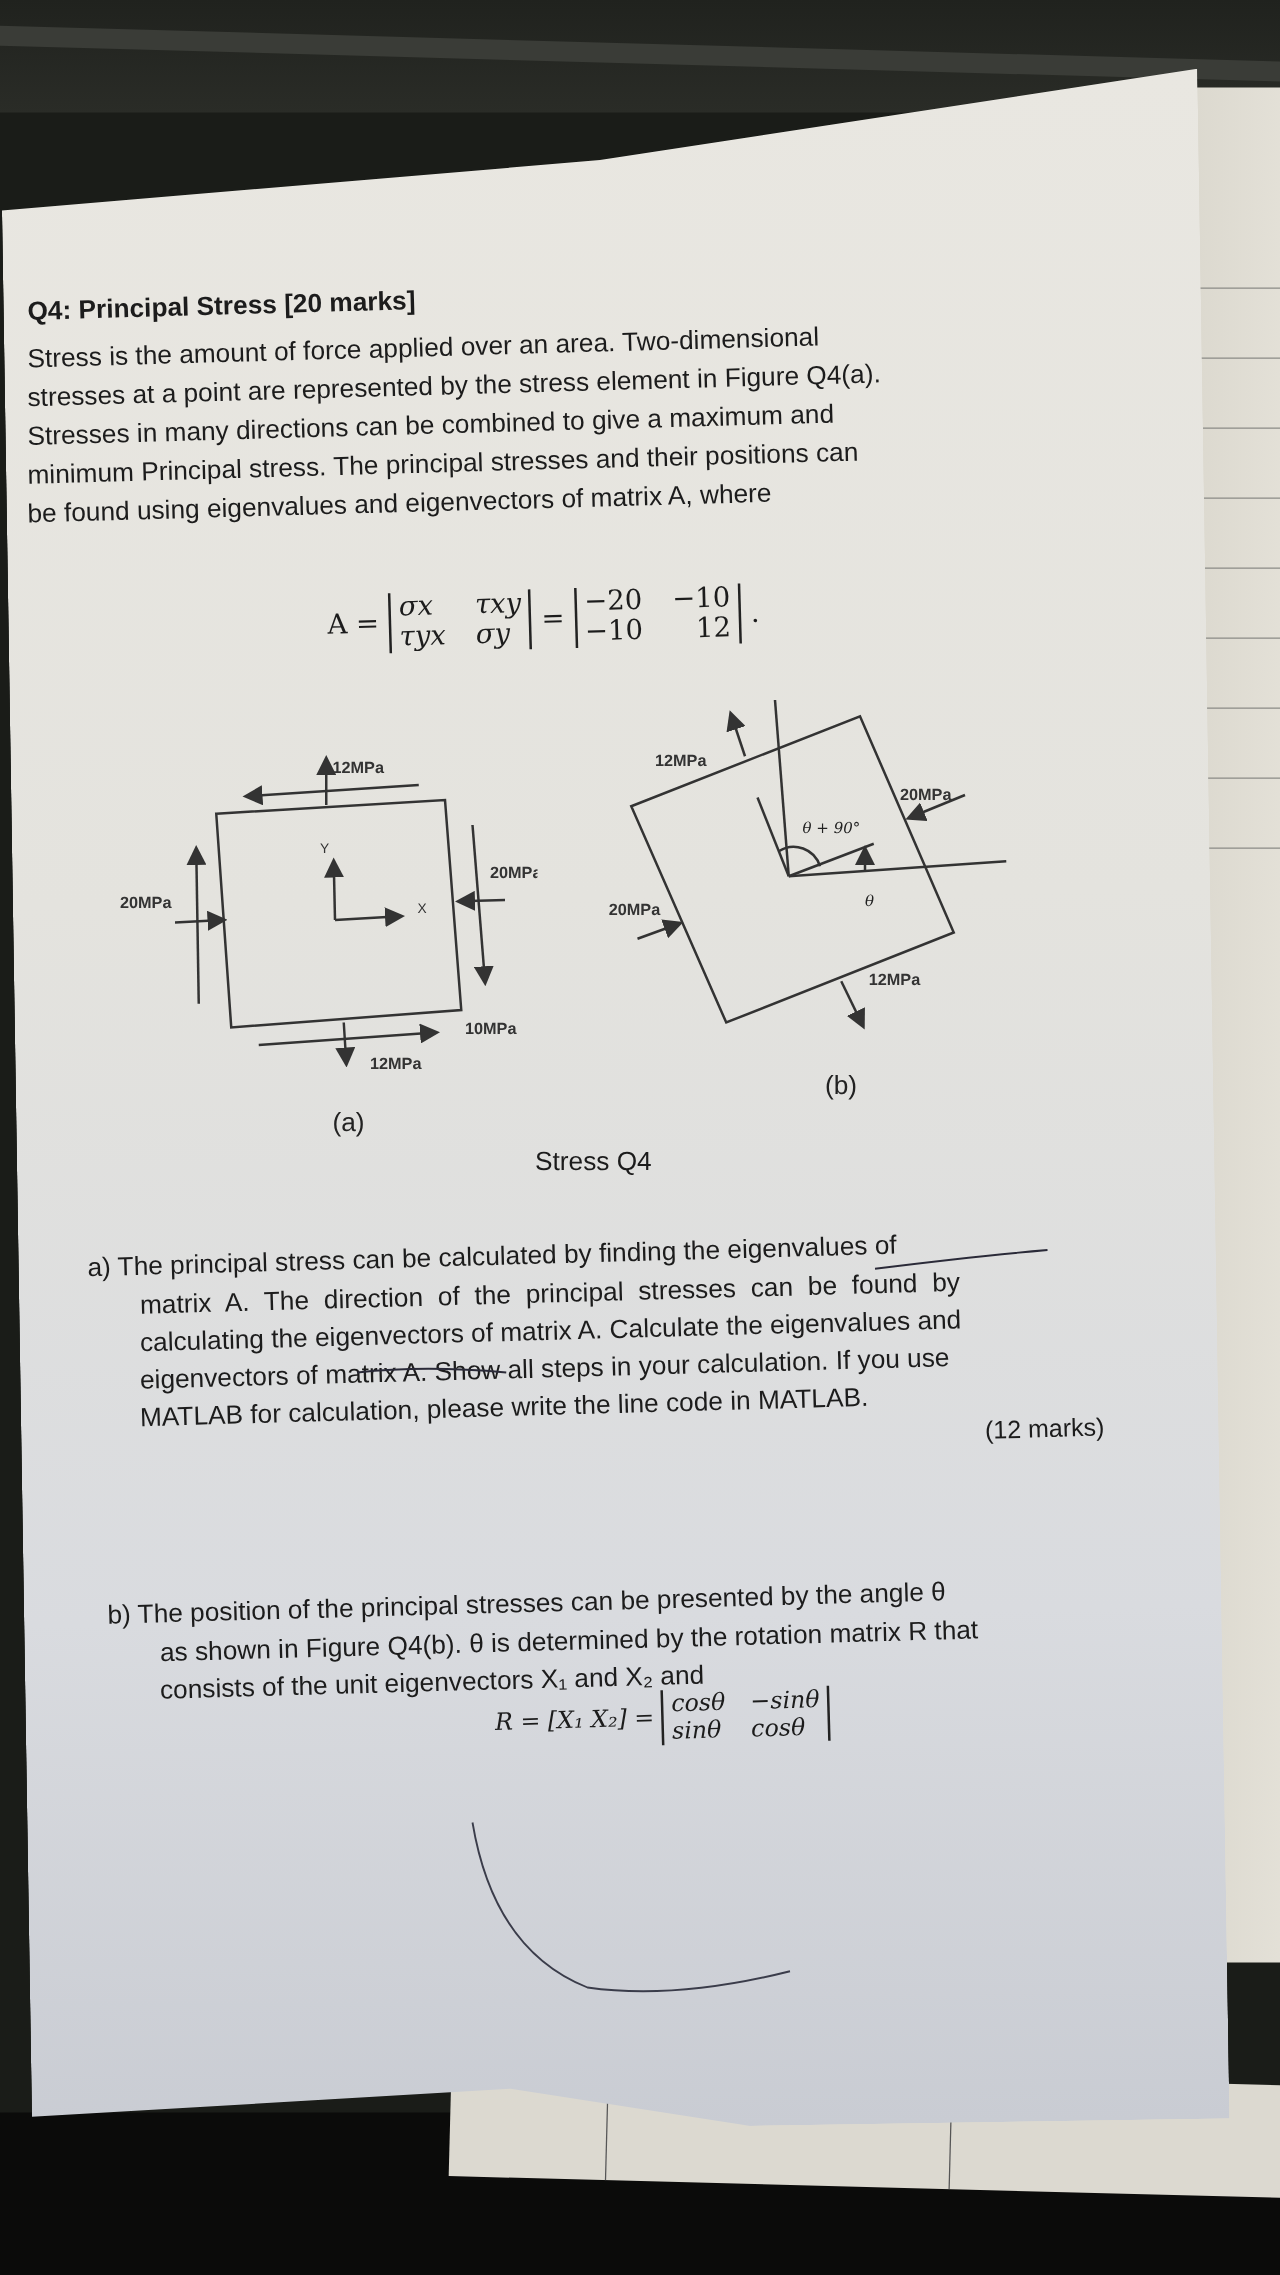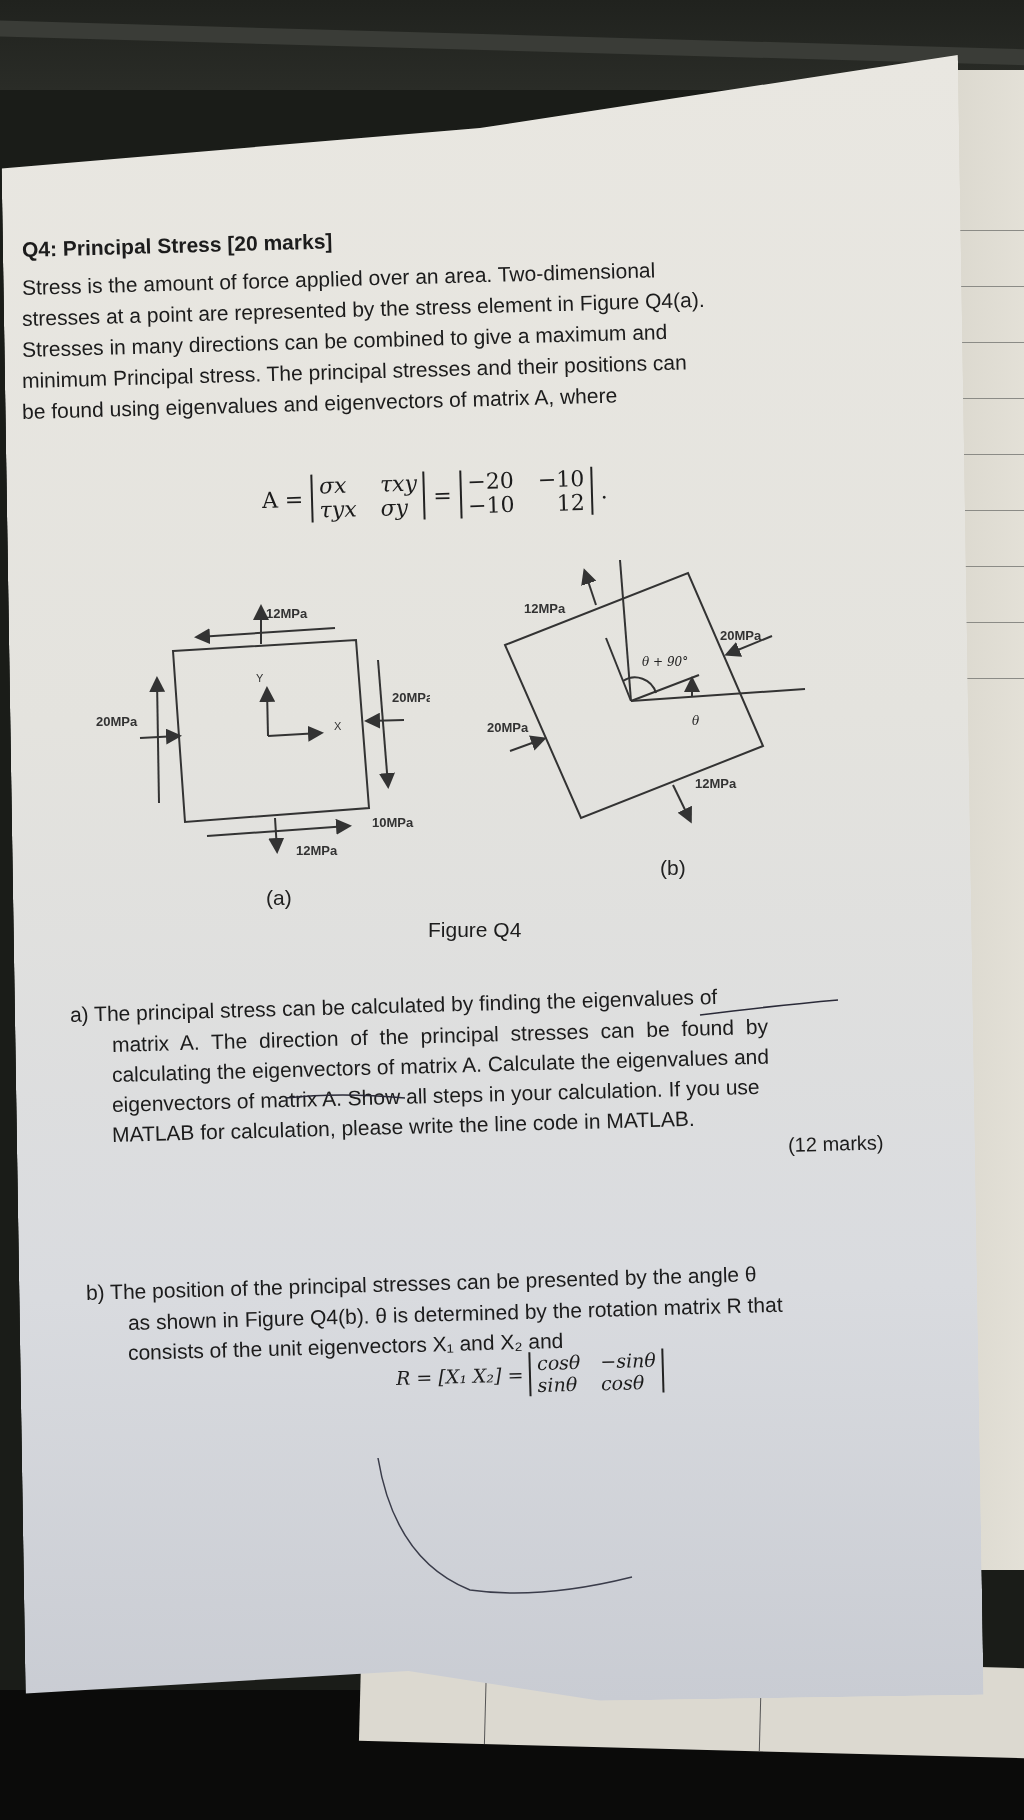--- a/index.html
+++ b/index.html
@@ -133,21 +133,21 @@
       <text x="17" y="172">20MPa</text>
       <text x="225" y="228">12MPa</text>
     </g>
     <g fill="#222" font-family="DejaVu Serif, serif" font-style="italic" font-size="12">
       <text x="172" y="106">θ + 90°</text>
       <text x="222" y="165">θ</text>
     </g>
     <text x="190" y="315" font-size="21" fill="#222" font-family="Liberation Sans, sans-serif">(b)</text>
   </svg>
 
-  <div class="cap" style="left:428px;top:918px">Figure Q4</div>
+  <div class="cap" style="left:428px;top:918px">Stress Q4</div>
 
   <div class="rot parts" style="top:1000px">a) The principal stress can be calculated by finding the eigenvalues of</div>
   <div class="rot parts" style="top:1030px;left:112px;word-spacing:6px">matrix A. The direction of the principal stresses can be found by</div>
   <div class="rot parts" style="top:1060px;left:112px">calculating the eigenvectors of matrix A. Calculate the eigenvalues and</div>
   <div class="rot parts" style="top:1090px;left:112px">eigenvectors of matrix A. Show all steps in your calculation. If you use</div>
   <div class="rot parts" style="top:1120px;left:112px">MATLAB for calculation, please write the line code in MATLAB.</div>
   <div class="rot marks">(12 marks)</div>
 
   <div class="rot parts" style="top:1278px;left:86px">b) The position of the principal stresses can be presented by the angle θ</div>
   <div class="rot parts" style="top:1308px;left:128px">as shown in Figure Q4(b). θ is determined by the rotation matrix R that</div>

